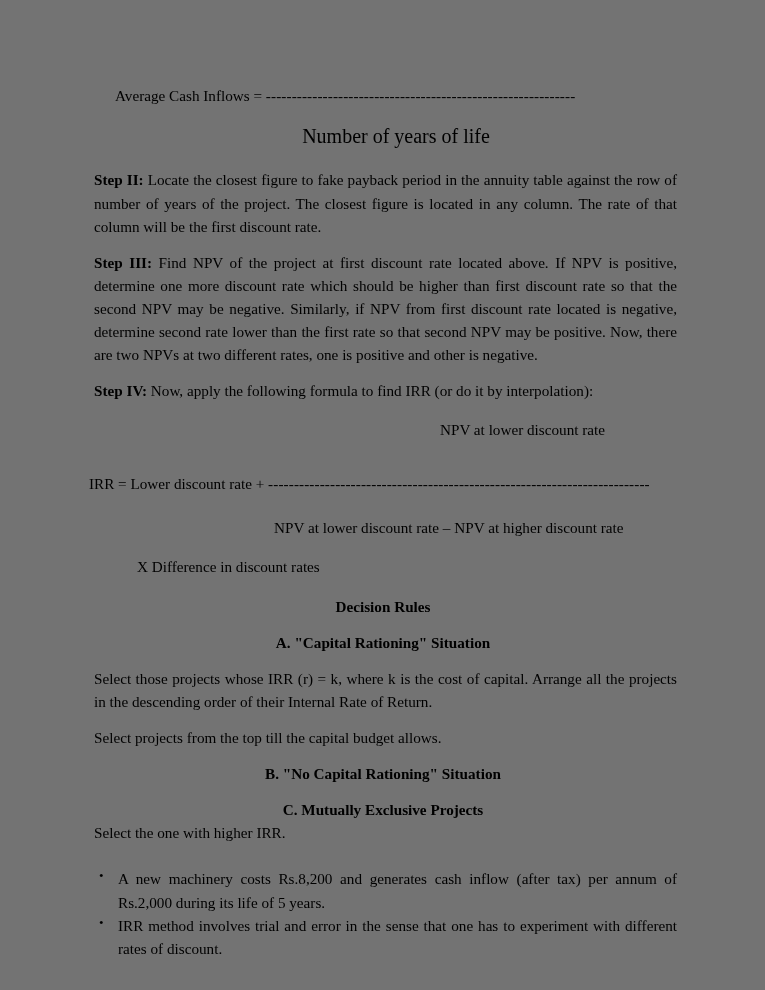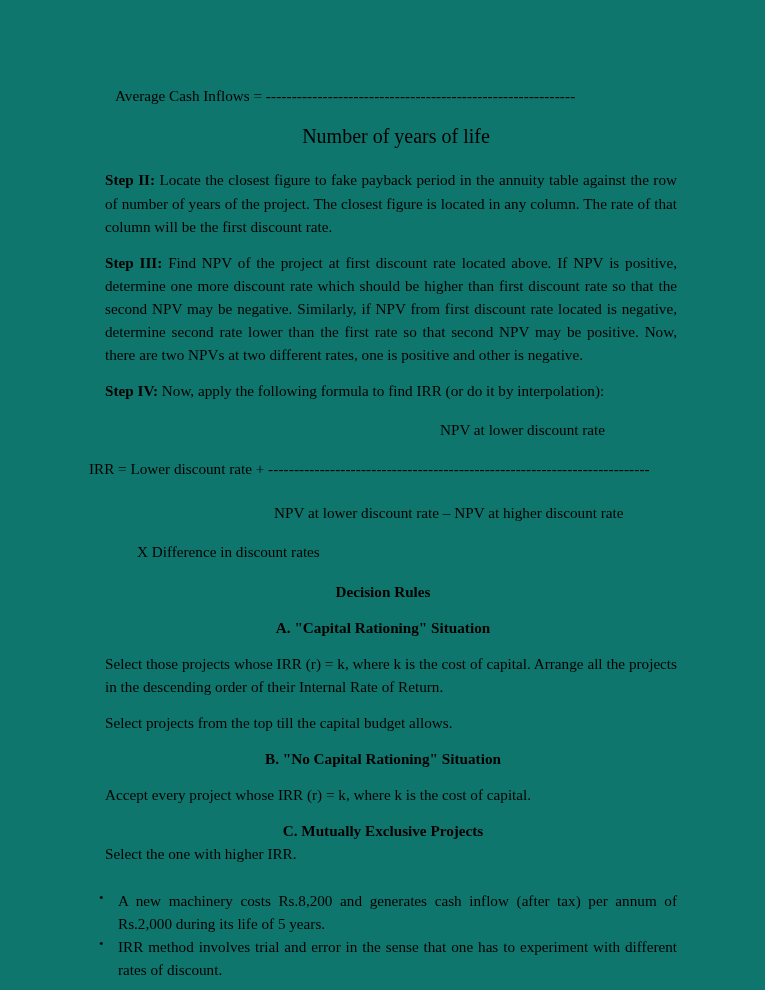--- a/index.html
+++ b/index.html
@@ -12,36 +12,36 @@
     width: 765px;
     height: 990px;
     font-family: "Liberation Serif", "DejaVu Serif", serif;
     color: #000000;
     -webkit-font-smoothing: antialiased;
   }
   .page {
     position: relative;
     width: 765px;
     height: 990px;
-    background: #0f766e;
+    background: #737373;
     overflow: hidden;
   }
   .content {
     position: absolute;
     left: 89px;
     top: 84px;
     width: 588px;
   }
   
   .para {
     font-size: 15.2px;
     line-height: 1.52;
     text-align: justify;
     text-justify: inter-word;
-    margin: 0 0 13px 16px;
+    margin: 0 0 13px 5px;
     hyphens: none;
   }
   .para-tight {
     margin-bottom: 0;
   }
   .lbl {
     font-weight: bold;
   }
   .heading {
     font-size: 15.2px;
@@ -64,21 +64,21 @@
     font-size: 15.2px;
     line-height: 1.52;
     margin: 0;
   }
   .f-indent-numer {
     padding-left: 279px;
     text-align: center;
   }
   .f-irr {
     padding-left: 0;
-    margin-top: 16px;
+    margin-top: 31px;
   }
   .f-denom {
     padding-left: 185px;
     margin-top: 20px;
   }
   .f-mult {
     padding-left: 48px;
     margin-top: 16px;
   }
   .dashes {
@@ -153,21 +153,20 @@
 
     <div class="spacer-md"></div>
 
     <div class="heading">Decision Rules</div>
 
     <div class="heading">A. "Capital Rationing" Situation</div>
     <p class="para">Select those projects whose IRR (r) = k, where k is the cost of capital. Arrange all the projects in the descending order of their Internal Rate of Return.</p>
     <p class="para">Select projects from the top till the capital budget allows.</p>
 
     <div class="heading">B. "No Capital Rationing" Situation</div>
-    <p class="para">Accept every project whose IRR (r) = k, where k is the cost of capital.</p>
 
     <div class="heading heading-tight">C.  Mutually Exclusive Projects</div>
     <p class="para">Select the one with higher IRR.</p>
 
     <div class="spacer-sm"></div>
 
     <ul class="bullets">
       <li><span class="bullet-glyph">•</span><span>A  new  machinery  costs  Rs.8,200  and  generates  cash  inflow  (after  tax)   per  annum  of Rs.2,000 during its life of 5 years.</span></li>
       <li><span class="bullet-glyph">•</span><span>IRR method involves trial and error in the sense that one has to experiment with different rates of discount.</span></li>
     </ul>

